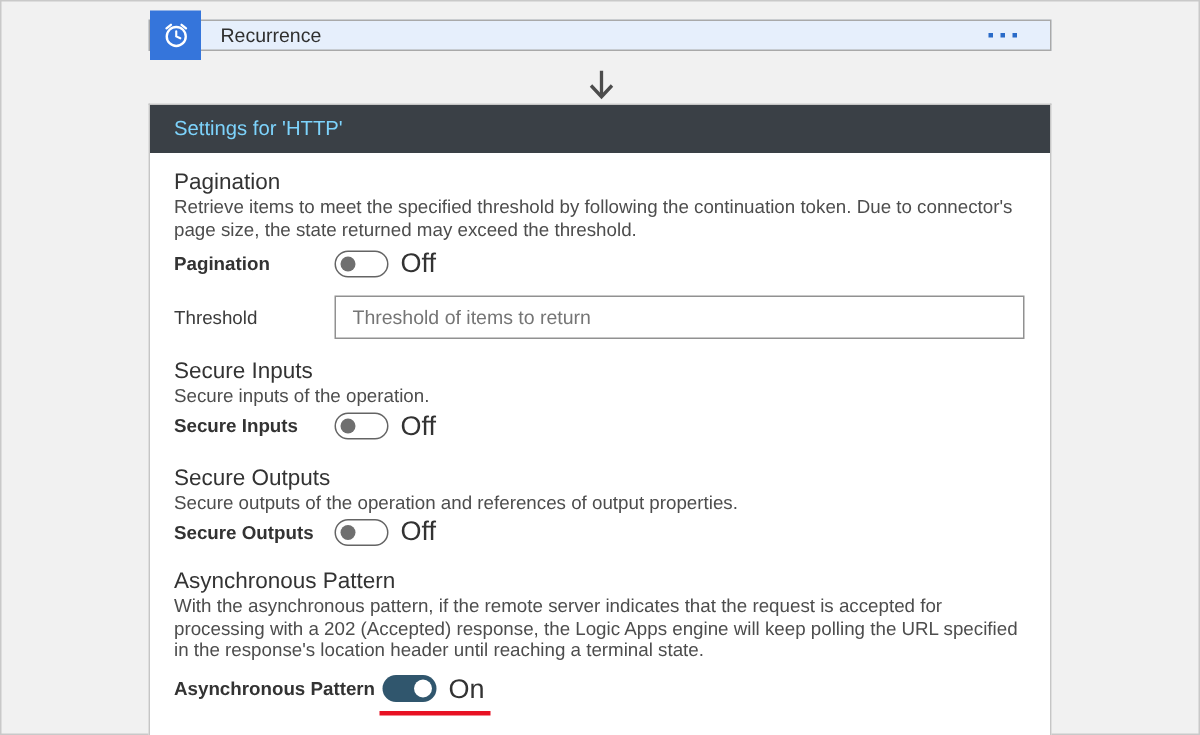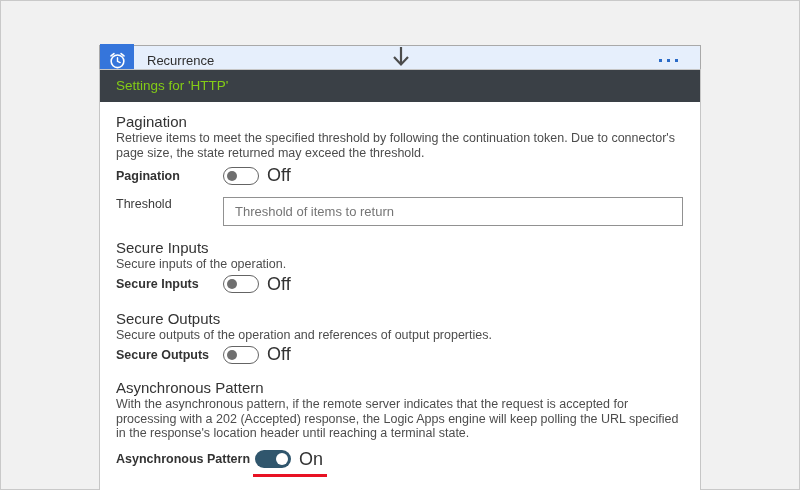--- a/index.html
+++ b/index.html
@@ -11,26 +11,25 @@
   .screen {
     position: relative;
     width: 800px; height: 490px;
     background: #f1f1f1;
     border: 1px solid #c9c9c9;
   }
 
   
   .action-card {
     position: absolute; left: 98px; top: 12px;
-    width: 602px; height: 31px;
+    width: 602px; height: 21px;
     background: #e6effc;
     border: 1px solid #a9a9a9;
     display: flex; align-items: center;
     cursor: pointer;
-    margin-top: 32px;
   }
   .action-card .icon-box {
     width: 34px; height: 33px; flex: none;
     background: #3575db;
     display: flex; align-items: center; justify-content: center;
   }
   .action-card .card-title {
     font-size: 13px; color: #2f2f2f; padding-left: 13px;
   }
   .ellipsis-btn {
@@ -46,21 +45,21 @@
   
   .settings-panel {
     position: absolute; left: 98px; top: 68px;
     width: 602px; height: 422px;
     background: #ffffff;
     border: 1px solid #c6c6c6;
     border-bottom: none;
   }
   .panel-header {
     height: 32px; line-height: 32px;
-    background: #3a4046; color: #84cc16;
+    background: #3a4046; color: #7dd3fc;
     font-size: 13.5px; padding-left: 16px;
   }
   .panel-content { padding: 10px 17px 0 16px; }
 
   .section-title {
     font-size: 15px; line-height: 19px; font-weight: 400; color: #333333;
   }
   .section-desc {
     font-size: 12.5px; line-height: 14.5px; color: #4d4d4d;
   }
@@ -95,21 +94,21 @@
     background: #ffffff;
   }
   .toggle-state { font-size: 18px; color: #333333; margin-left: 8px; }
 
   .red-underline {
     position: absolute; left: -2px; right: -4px; bottom: -7px;
     height: 3px; background: #e81123;
   }
 
   
-  .field-row { display: flex; align-items: flex-start; margin-top: 12px; }
+  .field-row { display: flex; align-items: center; margin-top: 12px; }
   .threshold-input {
     flex: 1; height: 29px;
     border: 1px solid #919191; background: #ffffff;
     font-family: "Liberation Sans", "DejaVu Sans", sans-serif;
     font-size: 13px; color: #333333; padding: 0 11px; outline: none;
   }
   .threshold-input::placeholder { color: #757575; opacity: 1; }
 </style>
 </head>
 <body>

